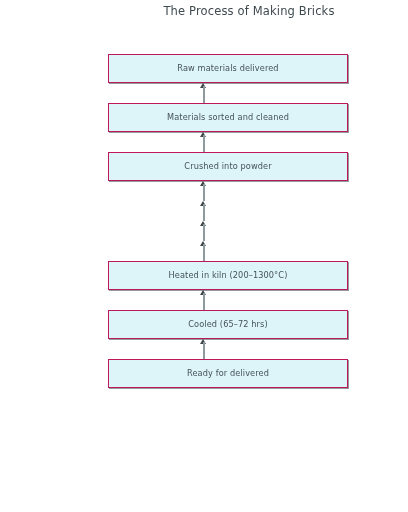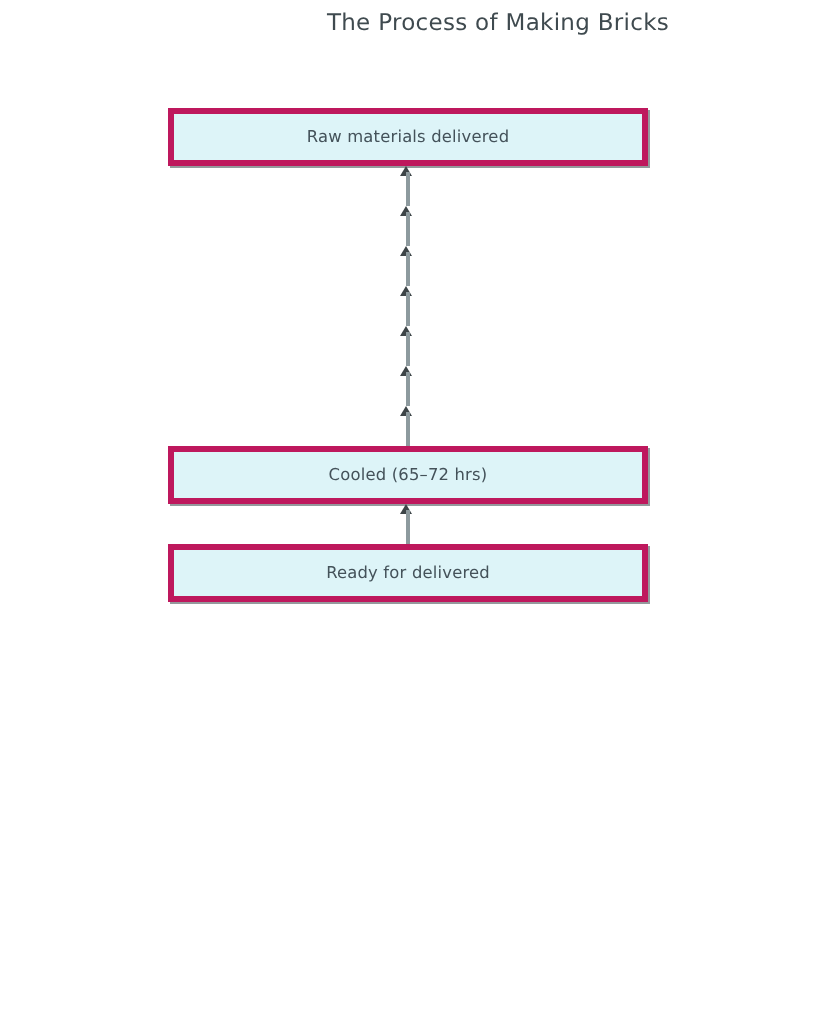--- a/index.html
+++ b/index.html
@@ -45,25 +45,26 @@
     position: relative;
     width: 240px;
   }
 
   .process-box {
     position: relative;
     box-sizing: border-box;
     width: 240px;
     height: 29px;
     background: #ddf4f8;
-    border: 3px solid #be185d;
+    border: 1px solid #be185d;
     box-shadow: 1px 1px 0 rgba(60,70,74,0.55);
     display: flex;
     align-items: center;
     justify-content: center;
+    margin-left: 24px;
   }
 
   .process-label {
     font-size: 8.2px;
     color: #44525a;
     letter-spacing: 0.1px;
     line-height: 1;
     white-space: nowrap;
   }
 
@@ -106,20 +107,36 @@
       <div class="process-box">
         <span class="process-label">Raw materials delivered</span>
       </div>
     </div>
 
     <div class="connector">
       <div class="connector-head"></div>
       <div class="connector-shaft"></div>
     </div>
 
+    <div class="node-row">
+      <div class="process-box">
+        <span class="process-label">Materials sorted and cleaned</span>
+      </div>
+    </div>
+
+    <div class="connector">
+      <div class="connector-head"></div>
+      <div class="connector-shaft"></div>
+    </div>
+
+    <div class="node-row">
+      <div class="process-box">
+        <span class="process-label">Crushed into powder</span>
+      </div>
+    </div>
 
     <div class="connector">
       <div class="connector-head"></div>
       <div class="connector-shaft"></div>
     </div>
 
 
     <div class="connector">
       <div class="connector-head"></div>
       <div class="connector-shaft"></div>
@@ -130,26 +147,25 @@
       <div class="connector-head"></div>
       <div class="connector-shaft"></div>
     </div>
 
 
     <div class="connector">
       <div class="connector-head"></div>
       <div class="connector-shaft"></div>
     </div>
 
-
-    <div class="connector">
-      <div class="connector-head"></div>
-      <div class="connector-shaft"></div>
+    <div class="node-row">
+      <div class="process-box">
+        <span class="process-label">Heated in kiln (200–1300°C)</span>
+      </div>
     </div>
-
 
     <div class="connector">
       <div class="connector-head"></div>
       <div class="connector-shaft"></div>
     </div>
 
     <div class="node-row">
       <div class="process-box">
         <span class="process-label">Cooled (65–72 hrs)</span>
       </div>

